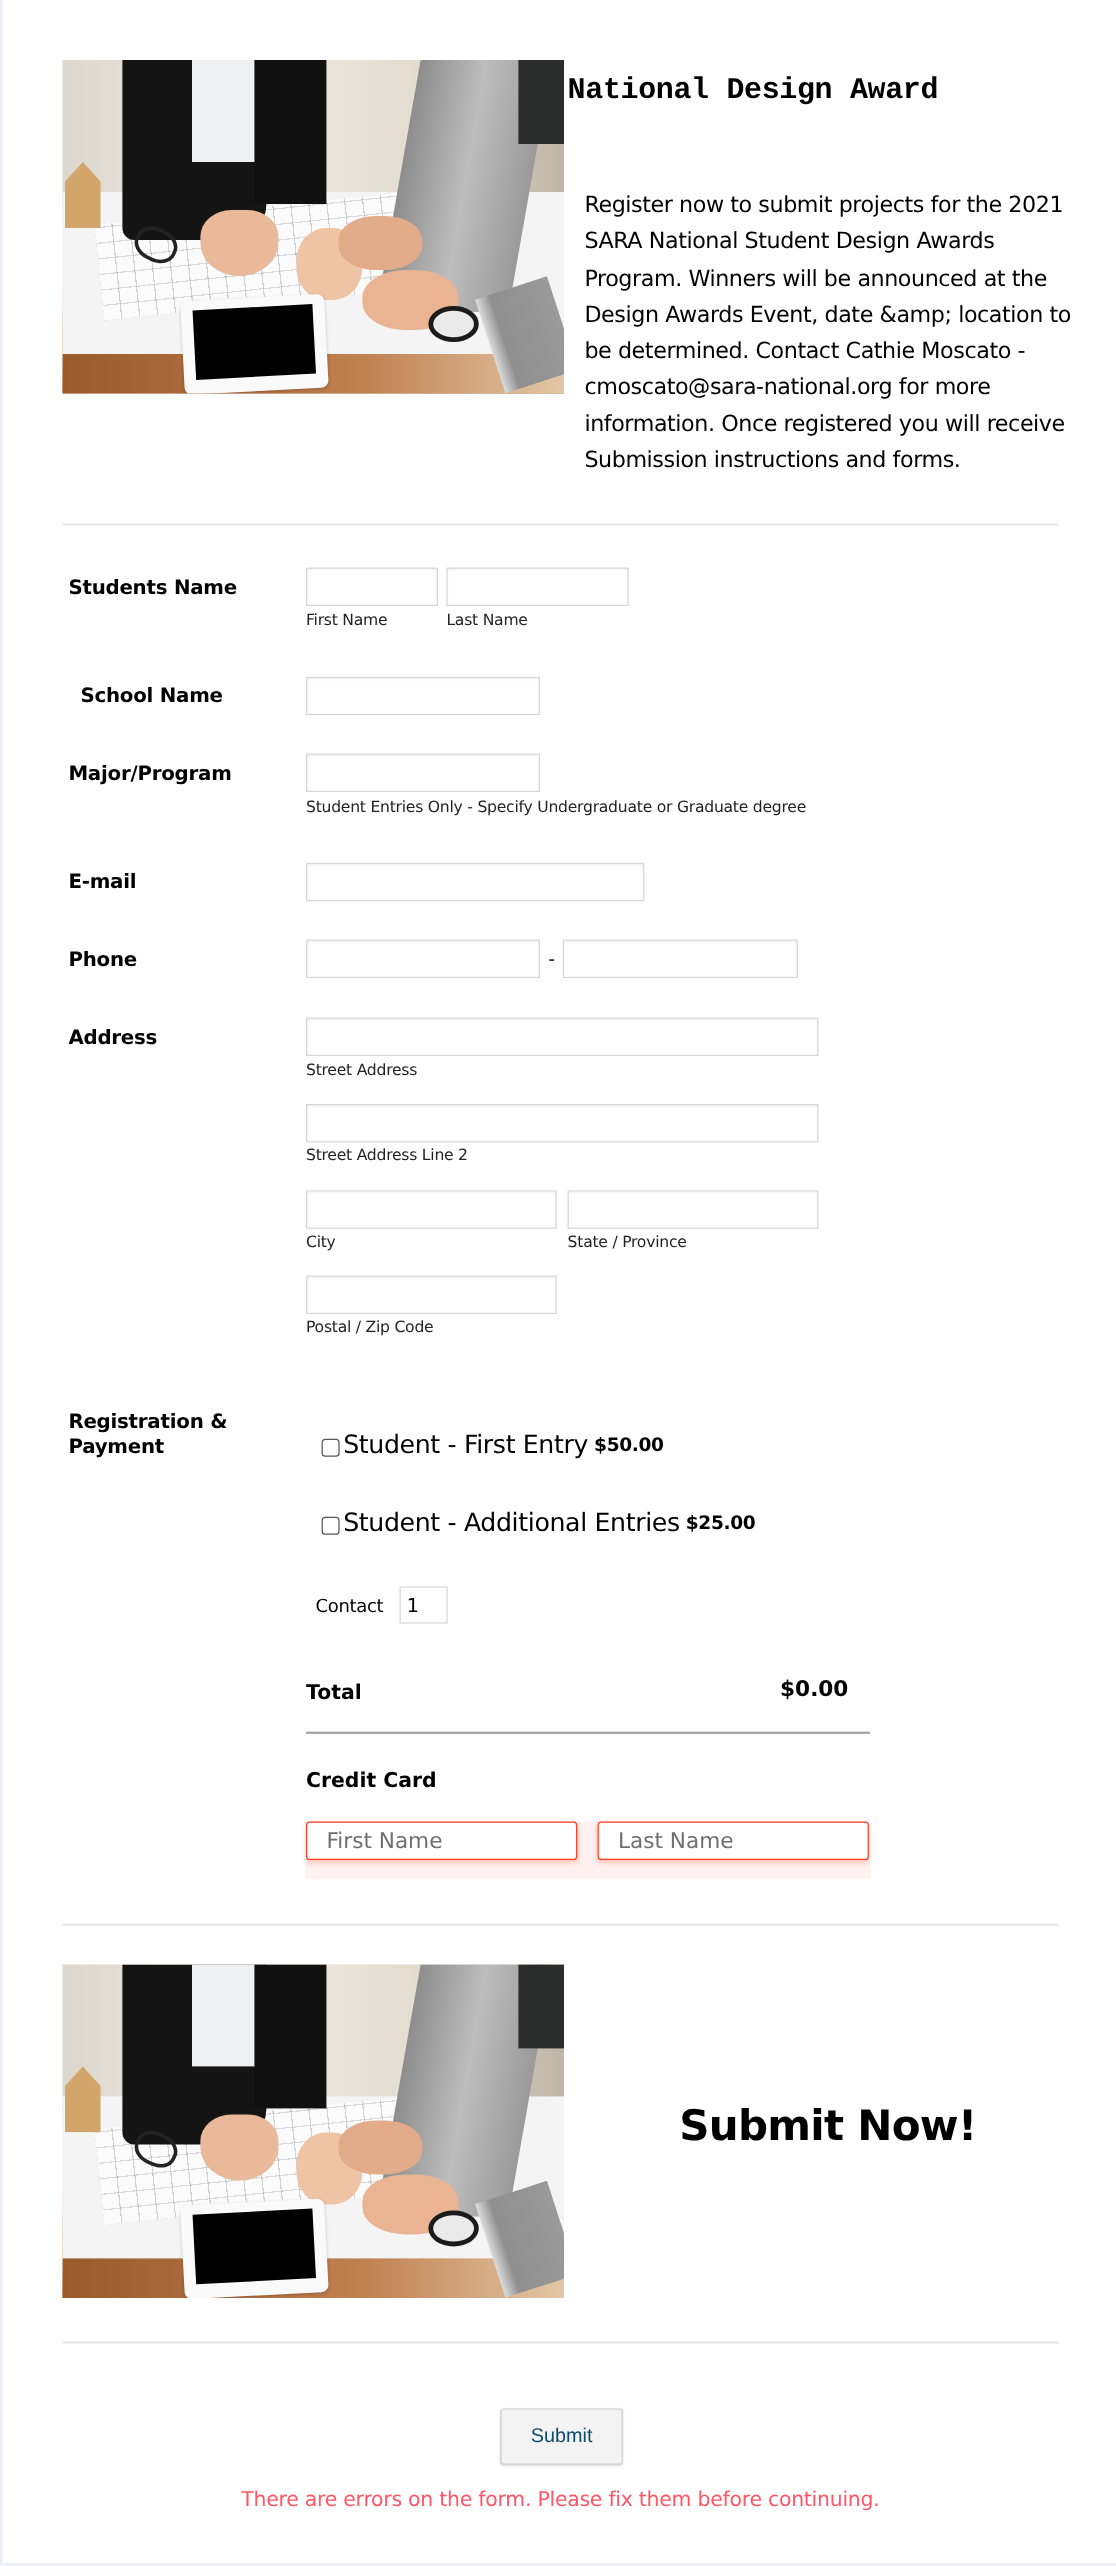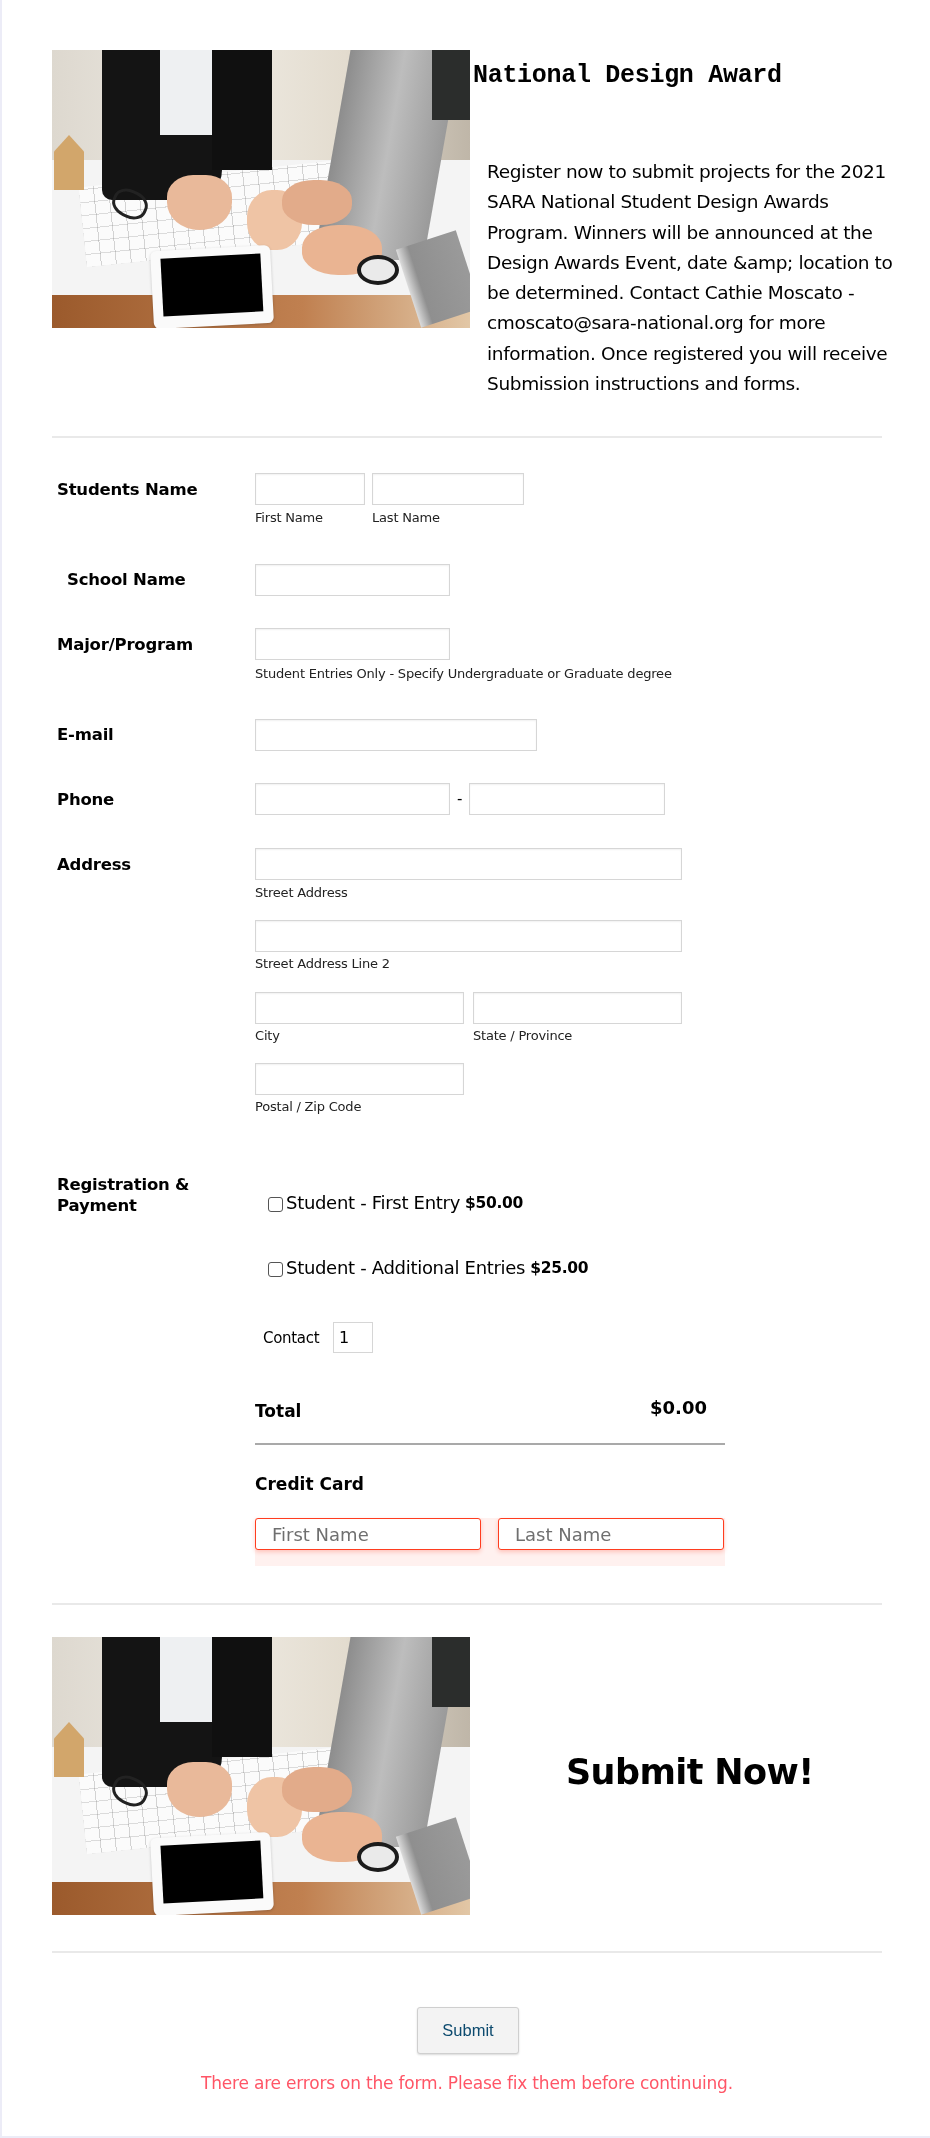--- a/index.html
+++ b/index.html
@@ -61,21 +61,21 @@
     box-shadow: inset 0 1px 2px rgba(0,0,0,.06); background: #fff;
     font-family: "DejaVu Sans", sans-serif; font-size: 15px; padding: 0 8px; outline: none;
   }
   .sublabel { position: absolute; font-size: 13px; line-height: 16px; color: #222; letter-spacing: -0.2px; }
 
   .check-row { position: absolute; left: 266px; display: flex; align-items: center; }
   .check {
     width: 15px; height: 15px; border: 1.5px solid #555; border-radius: 3px;
     background: #fff; margin-right: 3px; margin-top: 4px;
   }
-  .check-text { font-size: 18px; letter-spacing: -0.3px; text-align: right; }
+  .check-text { font-size: 21px; letter-spacing: -0.3px; text-align: right; }
   .check-price { font-size: 15.5px; font-weight: bold; margin-left: 5px; letter-spacing: -0.3px; }
 
   .qty-label { position: absolute; left: 261px; top: 1329px; font-size: 15px; letter-spacing: -0.3px; }
   .qty-input {
     position: absolute; left: 331px; top: 1322px; width: 40px; height: 31px;
     border: 1px solid #d6d6d6; font-size: 16px; padding: 5px 5px; background:#fff;
     font-family: "DejaVu Sans", sans-serif;
   }
   .total-label { position: absolute; left: 253px; top: 1401px; font-weight: bold; font-size: 17px; }
   .total-value { position: absolute; left: 600px; width: 105px; top: 1397px; text-align: right; font-weight: bold; font-size: 18px; }

